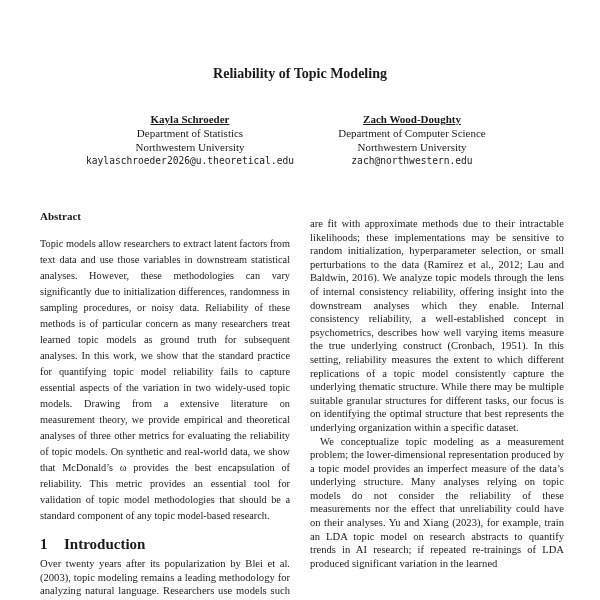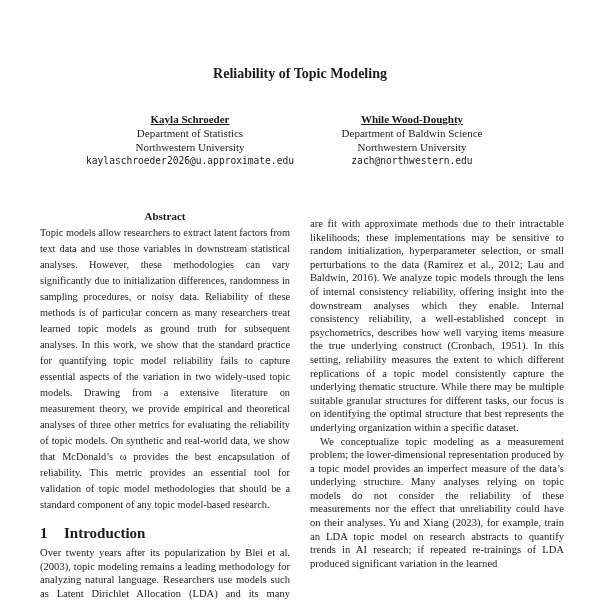--- a/index.html
+++ b/index.html
@@ -20,42 +20,42 @@
     .author .name { font-weight: bold; text-decoration: underline; }
     .author .email { font-family: "DejaVu Sans Mono", "Liberation Mono", monospace; font-size: 9.6px; }
     #author-1 { left: 60px; width: 260px; }
     #author-2 { left: 282px; width: 260px; }
     .col {
       position: absolute; font-size: 10.6px; line-height: 13.6px;
       text-align: justify; hyphens: manual;
     }
     #col-left { left: 40px; top: 210px; width: 250px; }
     #col-right { left: 310px; top: 217px; width: 254px; }
-    .abstract-head { text-align: center; font-weight: bold; font-size: 11px; margin-bottom: 1px; }
+    .abstract-head { text-align: left; font-weight: bold; font-size: 11px; margin-bottom: 12px; }
     .abstract-body { margin: 0 13px 0 20px; font-size: 10.3px; line-height: 16px; }
     .section-head { font-weight: bold; font-size: 15px; margin-top: 14px; margin-bottom: 6px; }
     .section-head .num { display: inline-block; width: 24px; }
     .para { margin: 0; }
     .para.indent { text-indent: 10px; }
   </style>
 </head>
 <body>
 
 <div class="title">Reliability of Topic Modeling</div>
 
 <div class="author" id="author-1">
   <div class="name">Kayla Schroeder</div>
   <div>Department of Statistics</div>
   <div>Northwestern University</div>
-  <div class="email">kaylaschroeder2026@u.approximate.edu</div>
+  <div class="email">kaylaschroeder2026@u.theoretical.edu</div>
 </div>
 
 <div class="author" id="author-2">
-  <div class="name">While Wood-Doughty</div>
-  <div>Department of Baldwin Science</div>
+  <div class="name">Zach Wood-Doughty</div>
+  <div>Department of Computer Science</div>
   <div>Northwestern University</div>
   <div class="email">zach@northwestern.edu</div>
 </div>
 
 <div class="col" id="col-left">
   <div class="abstract-head">Abstract</div>
   <p class="para abstract-body">Topic models allow researchers to extract latent factors from text data and use those variables in downstream statistical analyses. However, these methodologies can vary significantly due to initialization differences, randomness in sampling procedures, or noisy data. Reliability of these methods is of particular concern as many researchers treat learned topic models as ground truth for subsequent analyses. In this work, we show that the standard practice for quantifying topic model reliability fails to capture essential aspects of the variation in two widely-used topic models. Drawing from a extensive literature on measurement theory, we provide empirical and theoretical analyses of three other metrics for evaluating the reliability of topic models. On synthetic and real-world data, we show that McDonald’s ω provides the best encapsulation of reliability. This metric provides an essential tool for validation of topic model methodologies that should be a standard component of any topic model-based research.</p>
   <div class="section-head">
     <span class="num">1</span><span>Introduction</span>
   </div>

